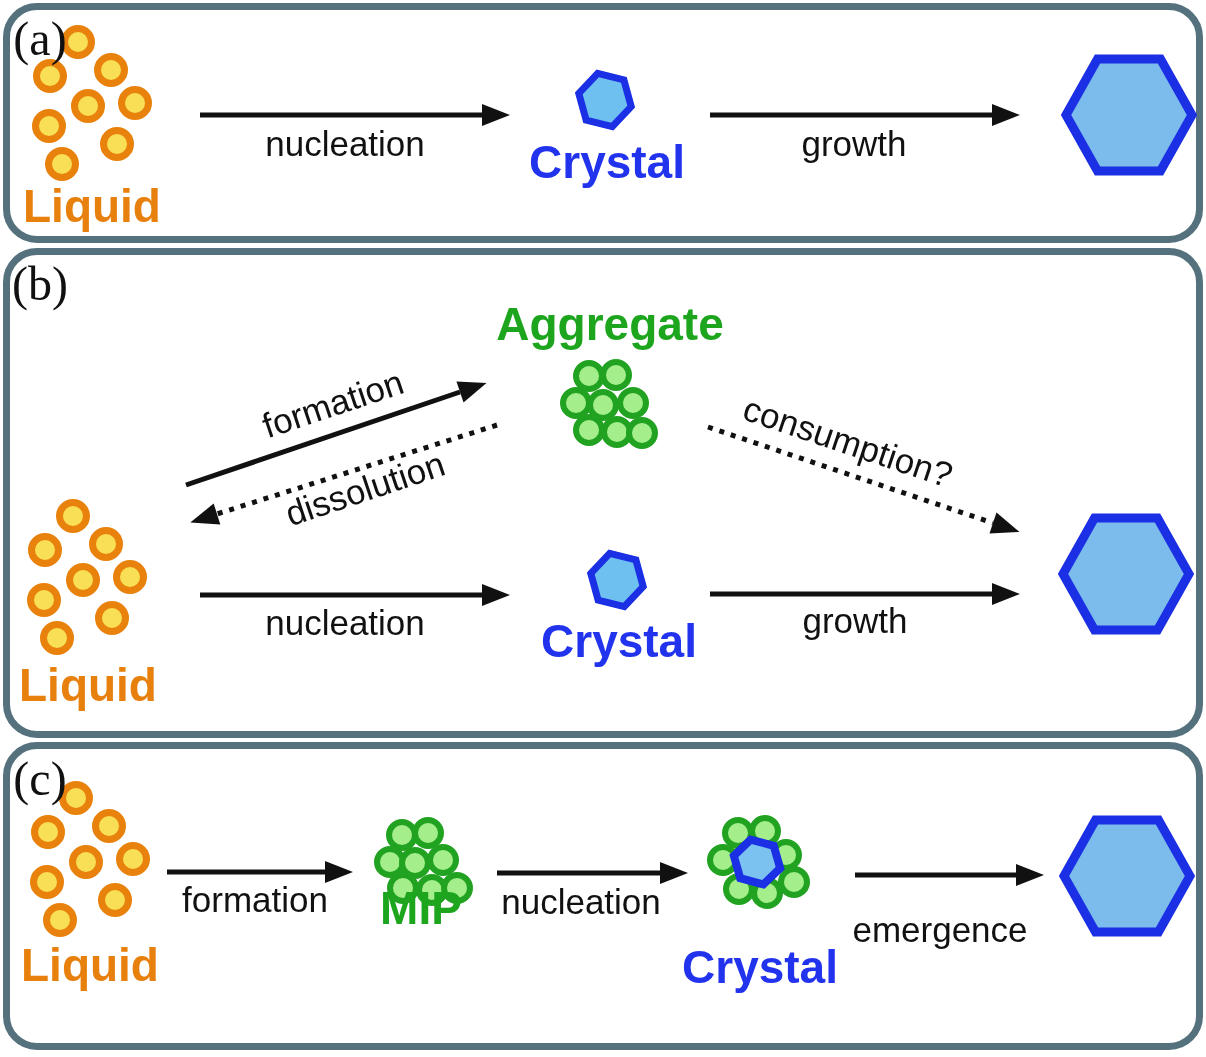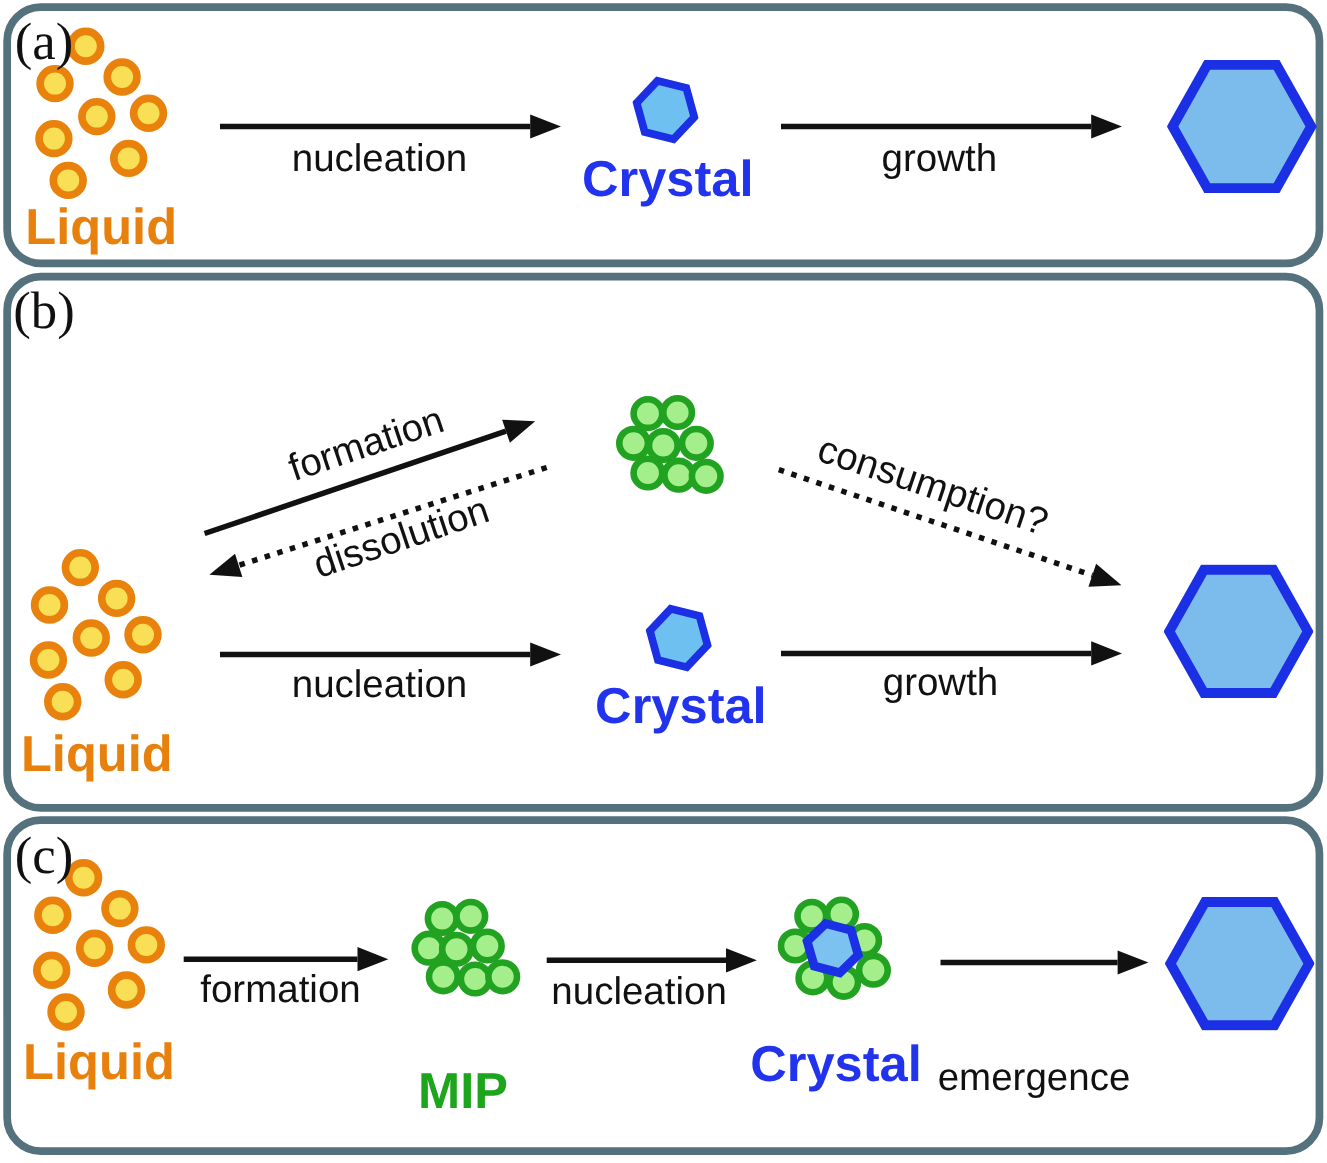--- a/index.html
+++ b/index.html
@@ -83,20 +83,21 @@
   <div class="t crystal-t" style="left:607px; top:162px;">Crystal</div>
 
   <div class="t plain" style="left:854px; top:144px;">growth</div>
 
   <svg class="hex" style="left:1061px; top:54px;" width="136" height="122">
     <polygon points="5,61 36.5,5 99.5,5 131,61 99.5,117 36.5,117" fill="#7bbcec" stroke="#1b2fe4" stroke-width="9"></polygon>
   </svg>
 
   <div class="t panel-letter" style="left:40px; top:283px;">(b)</div>
 
+  <div class="t green-t" style="left:610px; top:324px;">Aggregate</div>
   <div>
     <div class="gc" style="left:573px; top:360px;"></div>
     <div class="gc" style="left:600px; top:359px;"></div>
     <div class="gc" style="left:560px; top:387px;"></div>
     <div class="gc" style="left:587px; top:389px;"></div>
     <div class="gc" style="left:617px; top:387px;"></div>
     <div class="gc" style="left:573px; top:414px;"></div>
     <div class="gc" style="left:601px; top:416px;"></div>
     <div class="gc" style="left:626px; top:417px;"></div>
   </div>
@@ -149,37 +150,37 @@
   <div>
     <div class="gc" style="left:386px; top:819px;"></div>
     <div class="gc" style="left:412px; top:817px;"></div>
     <div class="gc" style="left:374px; top:846px;"></div>
     <div class="gc" style="left:399px; top:847px;"></div>
     <div class="gc" style="left:427px; top:844px;"></div>
     <div class="gc" style="left:387px; top:872px;"></div>
     <div class="gc" style="left:416px; top:874px;"></div>
     <div class="gc" style="left:441px; top:872px;"></div>
   </div>
-  <div class="t green-t" style="left:421px; top:991px;">MIP</div>
+  <div class="t green-t" style="left:421px; top:908px;">MIP</div>
 
   <div class="t plain" style="left:581px; top:902px;">nucleation</div>
 
   <div>
     <div class="gc" style="left:722px; top:817px;"></div>
     <div class="gc" style="left:749px; top:815px;"></div>
     <div class="gc" style="left:707px; top:844px;"></div>
     <div class="gc" style="left:770px; top:839px;"></div>
     <div class="gc" style="left:723px; top:873px;"></div>
     <div class="gc" style="left:751px; top:877px;"></div>
     <div class="gc" style="left:778px; top:866px;"></div>
     <svg class="hex" style="left:728px; top:837px; transform:rotate(15deg);" width="58" height="50">
       <polygon points="5,25 17,5 41,5 53,25 41,45 17,45" fill="#7cc2f1" stroke="#1b2fe4" stroke-width="8"></polygon>
     </svg>
   </div>
   <div class="t crystal-t" style="left:760px; top:967px;">Crystal</div>
 
-  <div class="t plain" style="left:940px; top:980px;">emergence</div>
+  <div class="t plain" style="left:940px; top:930px;">emergence</div>
 
   <svg class="hex" style="left:1059px; top:815px;" width="136" height="122">
     <polygon points="5,61 36.5,5 99.5,5 131,61 99.5,117 36.5,117" fill="#7bbcec" stroke="#1b2fe4" stroke-width="9"></polygon>
   </svg>
 
 </div>
 
 </body></html>

